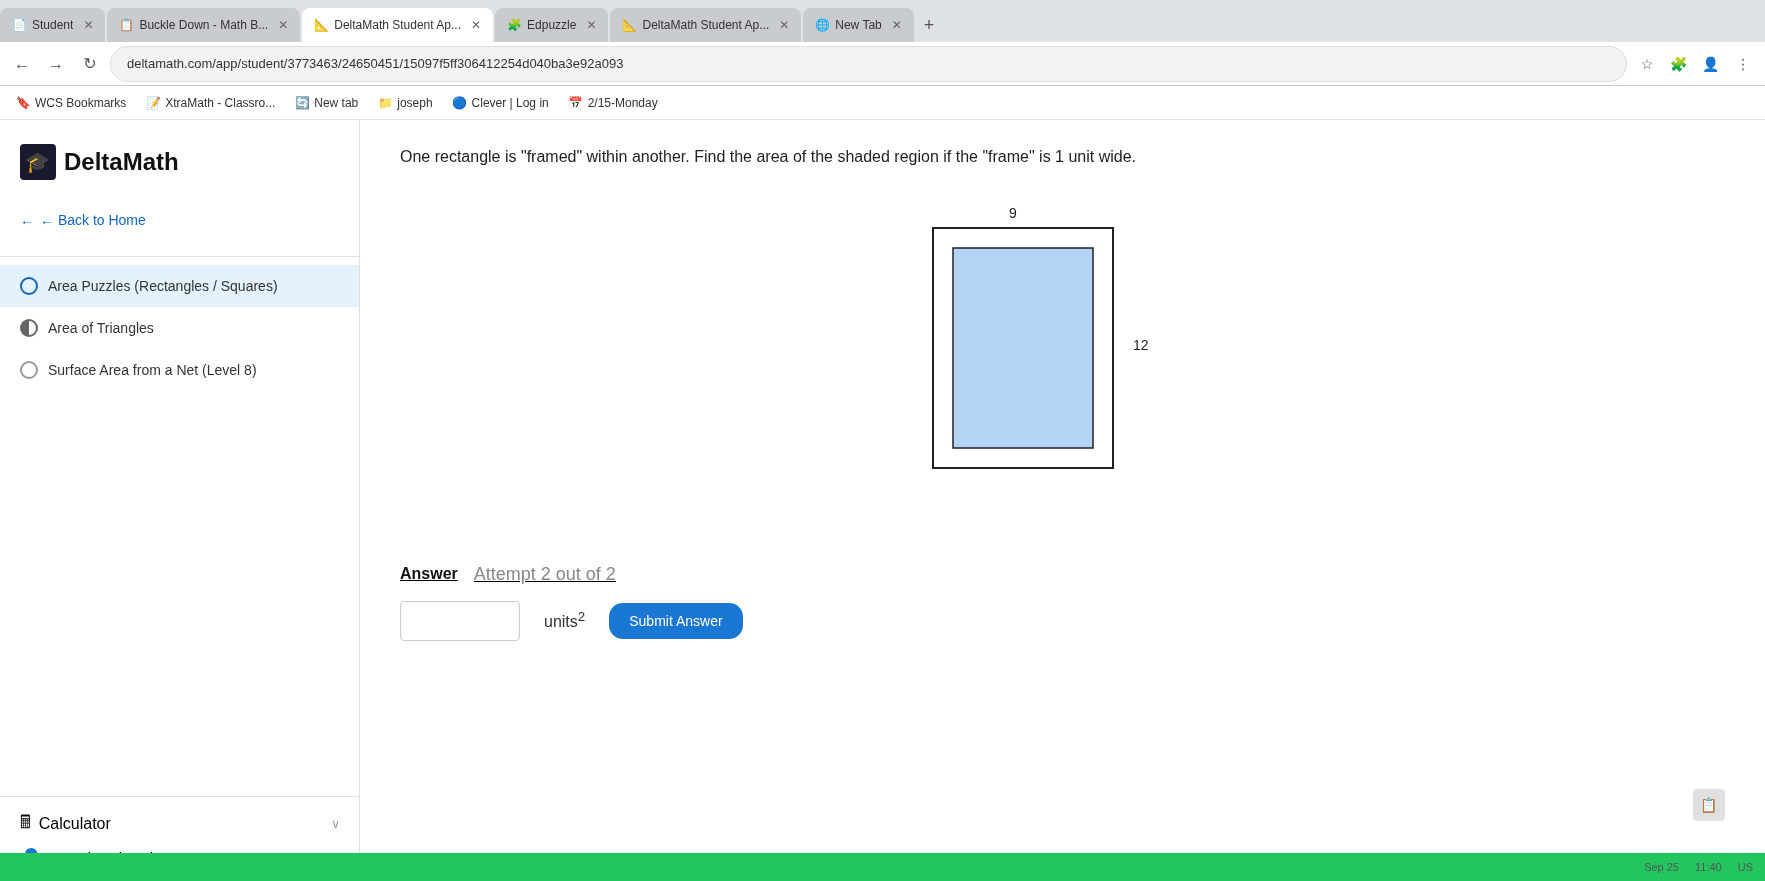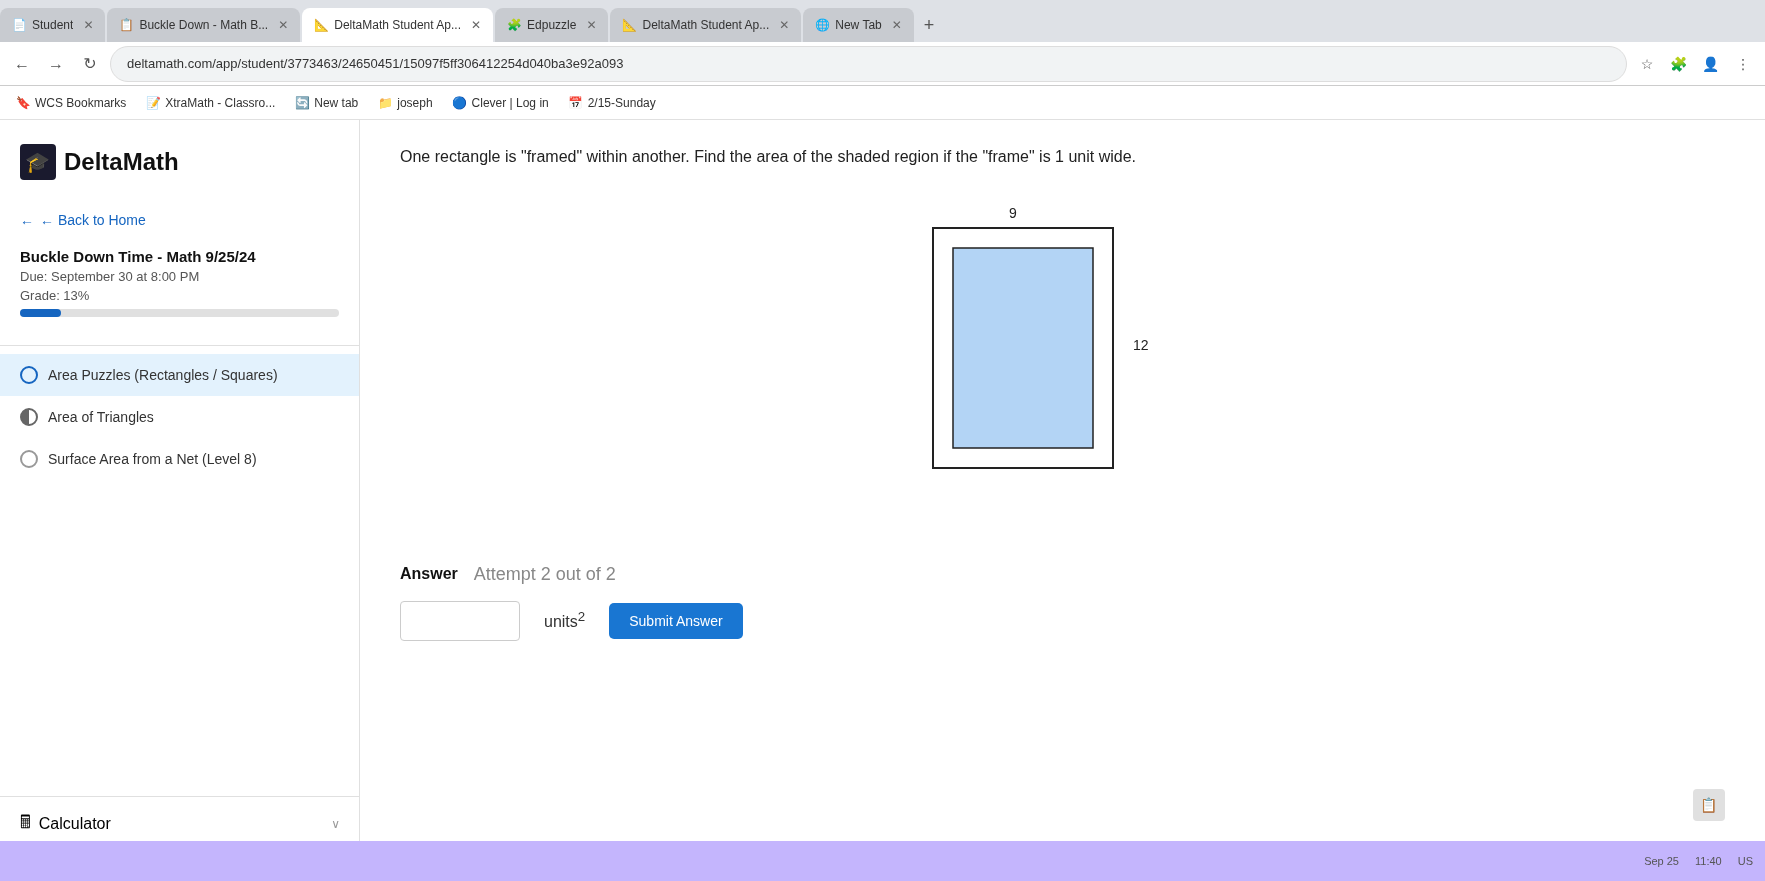--- a/index.html
+++ b/index.html
@@ -173,49 +173,50 @@
       display: flex; justify-content: center;
       margin-bottom: 40px;
       position: relative;
     }
     .diagram-container { position: relative; }
 
     
     .answer-area {
       display: flex; align-items: center; gap: 16px;
       margin-top: 16px;
+      text-decoration: underline;
     }
     .answer-label { font-size: 16px; font-weight: bold; color: #111; }
     .attempt-text { font-size: 18px; color: #888; }
     .answer-input {
       width: 120px; height: 40px;
       border: 1px solid #ccc; border-radius: 4px;
       padding: 4px 8px; font-size: 16px;
     }
     .units-label { font-size: 16px; color: #333; }
     .submit-btn {
       background: #1976d2; color: #fff;
-      border: none; border-radius: 5px;
+      border: none; border-radius: 14px;
       padding: 10px 20px; font-size: 14px;
       cursor: pointer;
     }
 
     .note-icon {
       position: absolute; right: 20px; bottom: 60px;
       width: 32px; height: 32px; background: #e0e0e0;
       border-radius: 4px; display: flex; align-items: center; justify-content: center;
       cursor: pointer; font-size: 14px;
     }
 
     
     .status-bar {
       position: fixed;
       bottom: 0; left: 0; right: 0;
-      height: 40px;
-      background: #c4b5fd;
+      height: 28px;
+      background: #22c55e;
       display: flex; align-items: center; justify-content: flex-end;
       padding: 0 12px;
       font-size: 11px; color: #555;
       gap: 16px;
     }
 
     
     .outer-rect { fill: white; stroke: #222; stroke-width: 2; }
     .inner-rect { fill: #b3d4f5; stroke: #222; stroke-width: 1.5; }
     .dimension-text { font-size: 14px; font-family: Arial, sans-serif; fill: #222; }
@@ -290,49 +291,41 @@
     <div class="bookmark-item">
       <span class="bookmark-icon">📁</span>
       <span>joseph</span>
     </div>
     <div class="bookmark-item">
       <span class="bookmark-icon">🔵</span>
       <span>Clever | Log in</span>
     </div>
     <div class="bookmark-item">
       <span class="bookmark-icon">📅</span>
-      <span>2/15-Sunday</span>
+      <span>2/15-Monday</span>
     </div>
   </div>
 </div>
 
 <div class="page-body">
 
   <div class="sidebar" style="position:relative;">
 
     <div class="logo-area">
       <div class="logo-icon">🎓</div>
       <div class="logo-text">
         <strong>Delta</strong>Math
       </div>
     </div>
 
     <a class="back-link">
       <span>←</span>
       <span>← Back to Home</span>
     </a>
 
-    <div class="assignment-info">
-      <div class="assignment-title">Buckle Down Time - Math 9/25/24</div>
-      <div class="assignment-due">Due: September 30 at 8:00 PM</div>
-      <div class="assignment-grade">Grade: 13%</div>
-      <div class="grade-bar-container">
-        <div class="grade-bar"></div>
-      </div>
-    </div>
 
     <div class="sidebar-divider"></div>
 
     <div class="sidebar-item active">
       <div class="sidebar-item-circle active-dot"></div>
       <span>Area Puzzles (Rectangles / Squares)</span>
     </div>
 
     <div class="sidebar-item">
       <div class="sidebar-item-circle half"></div>

